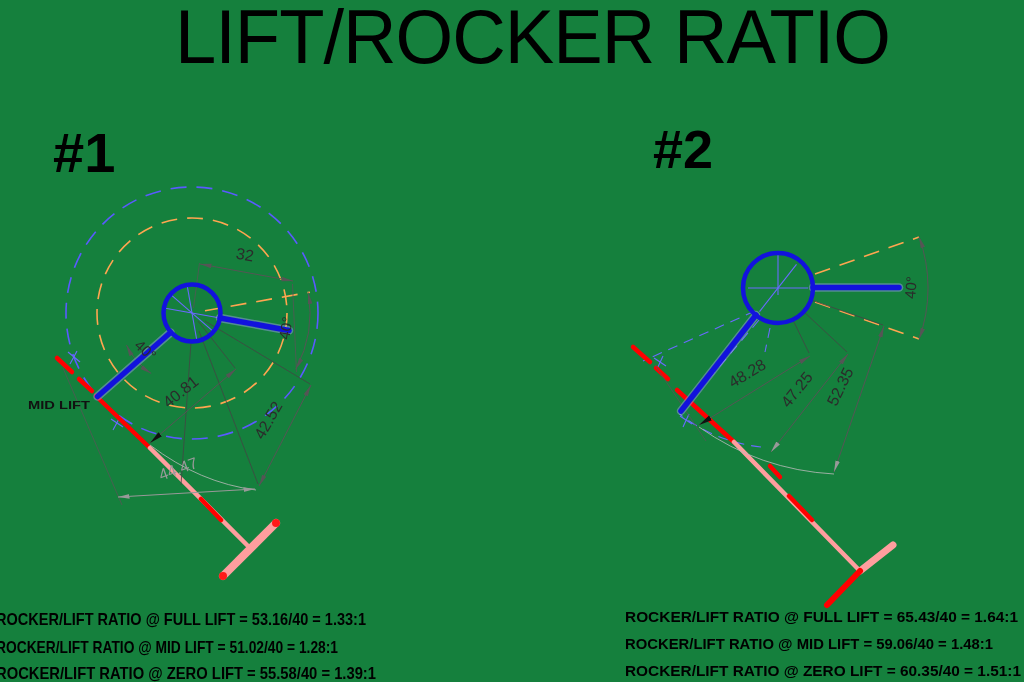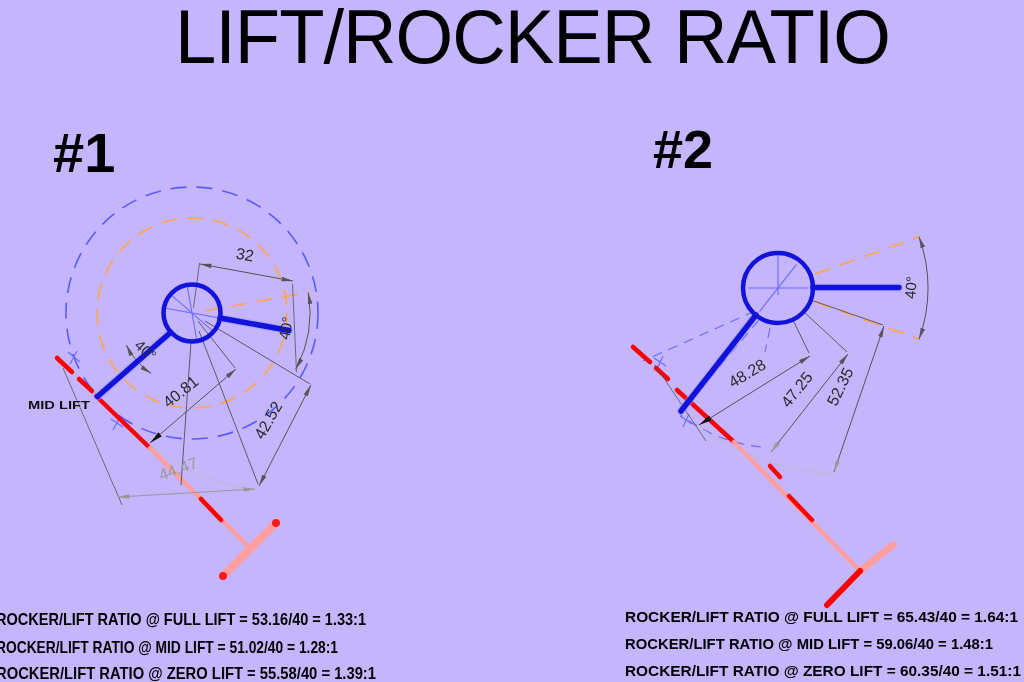--- a/index.html
+++ b/index.html
@@ -1,16 +1,16 @@
 <!DOCTYPE html>
 <html><head>
 <meta charset="utf-8">
 <style>
   html,body{margin:0;padding:0;background:#fff;}
-  .stage{position:relative;width:1024px;height:682px;background:#c4b5fd;overflow:hidden;
+  .stage{position:relative;width:1024px;height:682px;background:#15803d;overflow:hidden;
          font-family:"Liberation Sans",sans-serif;}
   svg text{font-family:"Liberation Sans",sans-serif;}
   .title-text{fill:#000;font-size:76px;letter-spacing:-1px;}
   .tag-text{fill:#000;font-weight:bold;font-size:56px;}
   .ratio-text{fill:#000;font-weight:bold;font-size:16.5px;}
   .dimtext{fill:#2b2b2b;font-size:16px;}
   .dimtext-sm{fill:#2b2b2b;font-size:15px;}
   .dimtext-gray{fill:#999;font-size:16px;}
   .midlift{fill:#111;font-weight:bold;font-size:11px;}
   .dim{stroke:#555;stroke-width:1;fill:none;}

